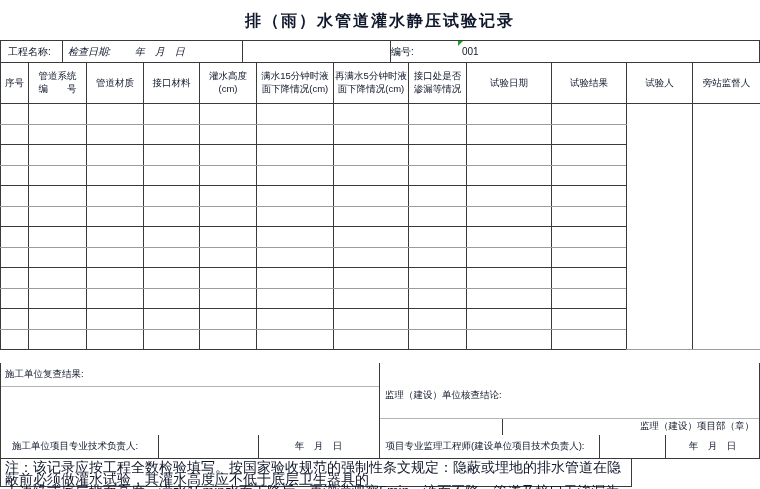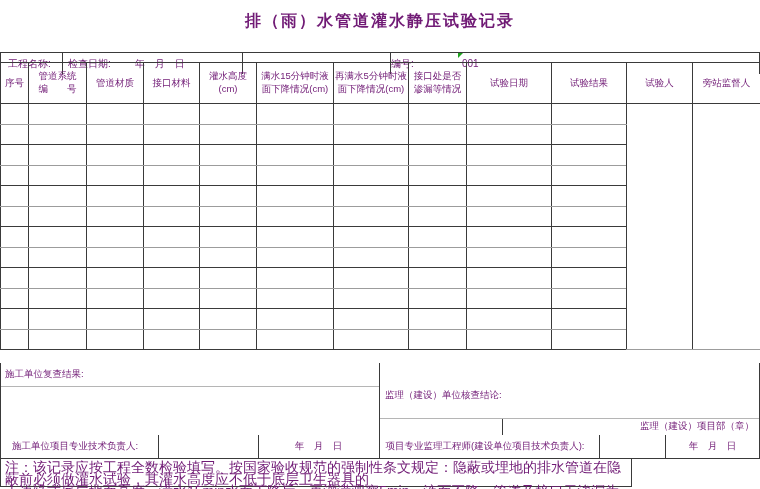--- a/index.html
+++ b/index.html
@@ -2,38 +2,38 @@
 <html lang="zh"><head>
 <meta charset="utf-8">
 <style>
   * { box-sizing: border-box; margin: 0; padding: 0; }
   html, body { background: #e8e8e8; }
   .sheet {
     position: relative;
     width: 760px; height: 489px;
     background: #fff;
     font-family: "Liberation Sans", "DejaVu Sans", sans-serif;
-    color: #701a75;
+    color: #0f172a;
     overflow: hidden;
   }
   .title {
     position: absolute; top: 11px; left: 0; width: 760px;
     text-align: center; font-size: 16px; font-weight: bold; letter-spacing: 2px;
   }
   
   .info-row {
     position: absolute; top: 40px; left: 0; width: 760px; height: 22px;
     display: flex; font-size: 10px;
-    border-top: 1px solid #3a3a3a; border-left: 1px solid #3a3a3a; border-right: 1px solid #3a3a3a; margin-top: 12px;
+    border-top: 1px solid #3a3a3a; border-left: 1px solid #3a3a3a; border-right: 1px solid #3a3a3a;
   }
   .info-row .cell { display: flex; align-items: center; border-right: 1px solid #3a3a3a; height: 100%; position: relative; }
   .info-row .cell:last-child { border-right: none; }
   .ic1 { width: 62px; padding-left: 7px; }
   .ic2 { width: 265px; padding-left: 4px; }
-  .ic3 { width: 180px; padding-left: 5px; }
+  .ic3 { width: 180px; padding-left: 5px; font-style: italic; }
   .ic4 { width: 148px; }
   .ic5 { width: 105px; justify-content: space-between; }
   .ymd-inline { margin-left: 24px; }
   .num-val { position: relative; width: 38px; padding-left: 4px; height: 100%; display: flex; align-items: center; }
   .corner {
     position: absolute; top: 0; left: 0; width: 0; height: 0;
     border-top: 5px solid #1ea11e; border-right: 5px solid transparent;
   }
   
   table.grid {

